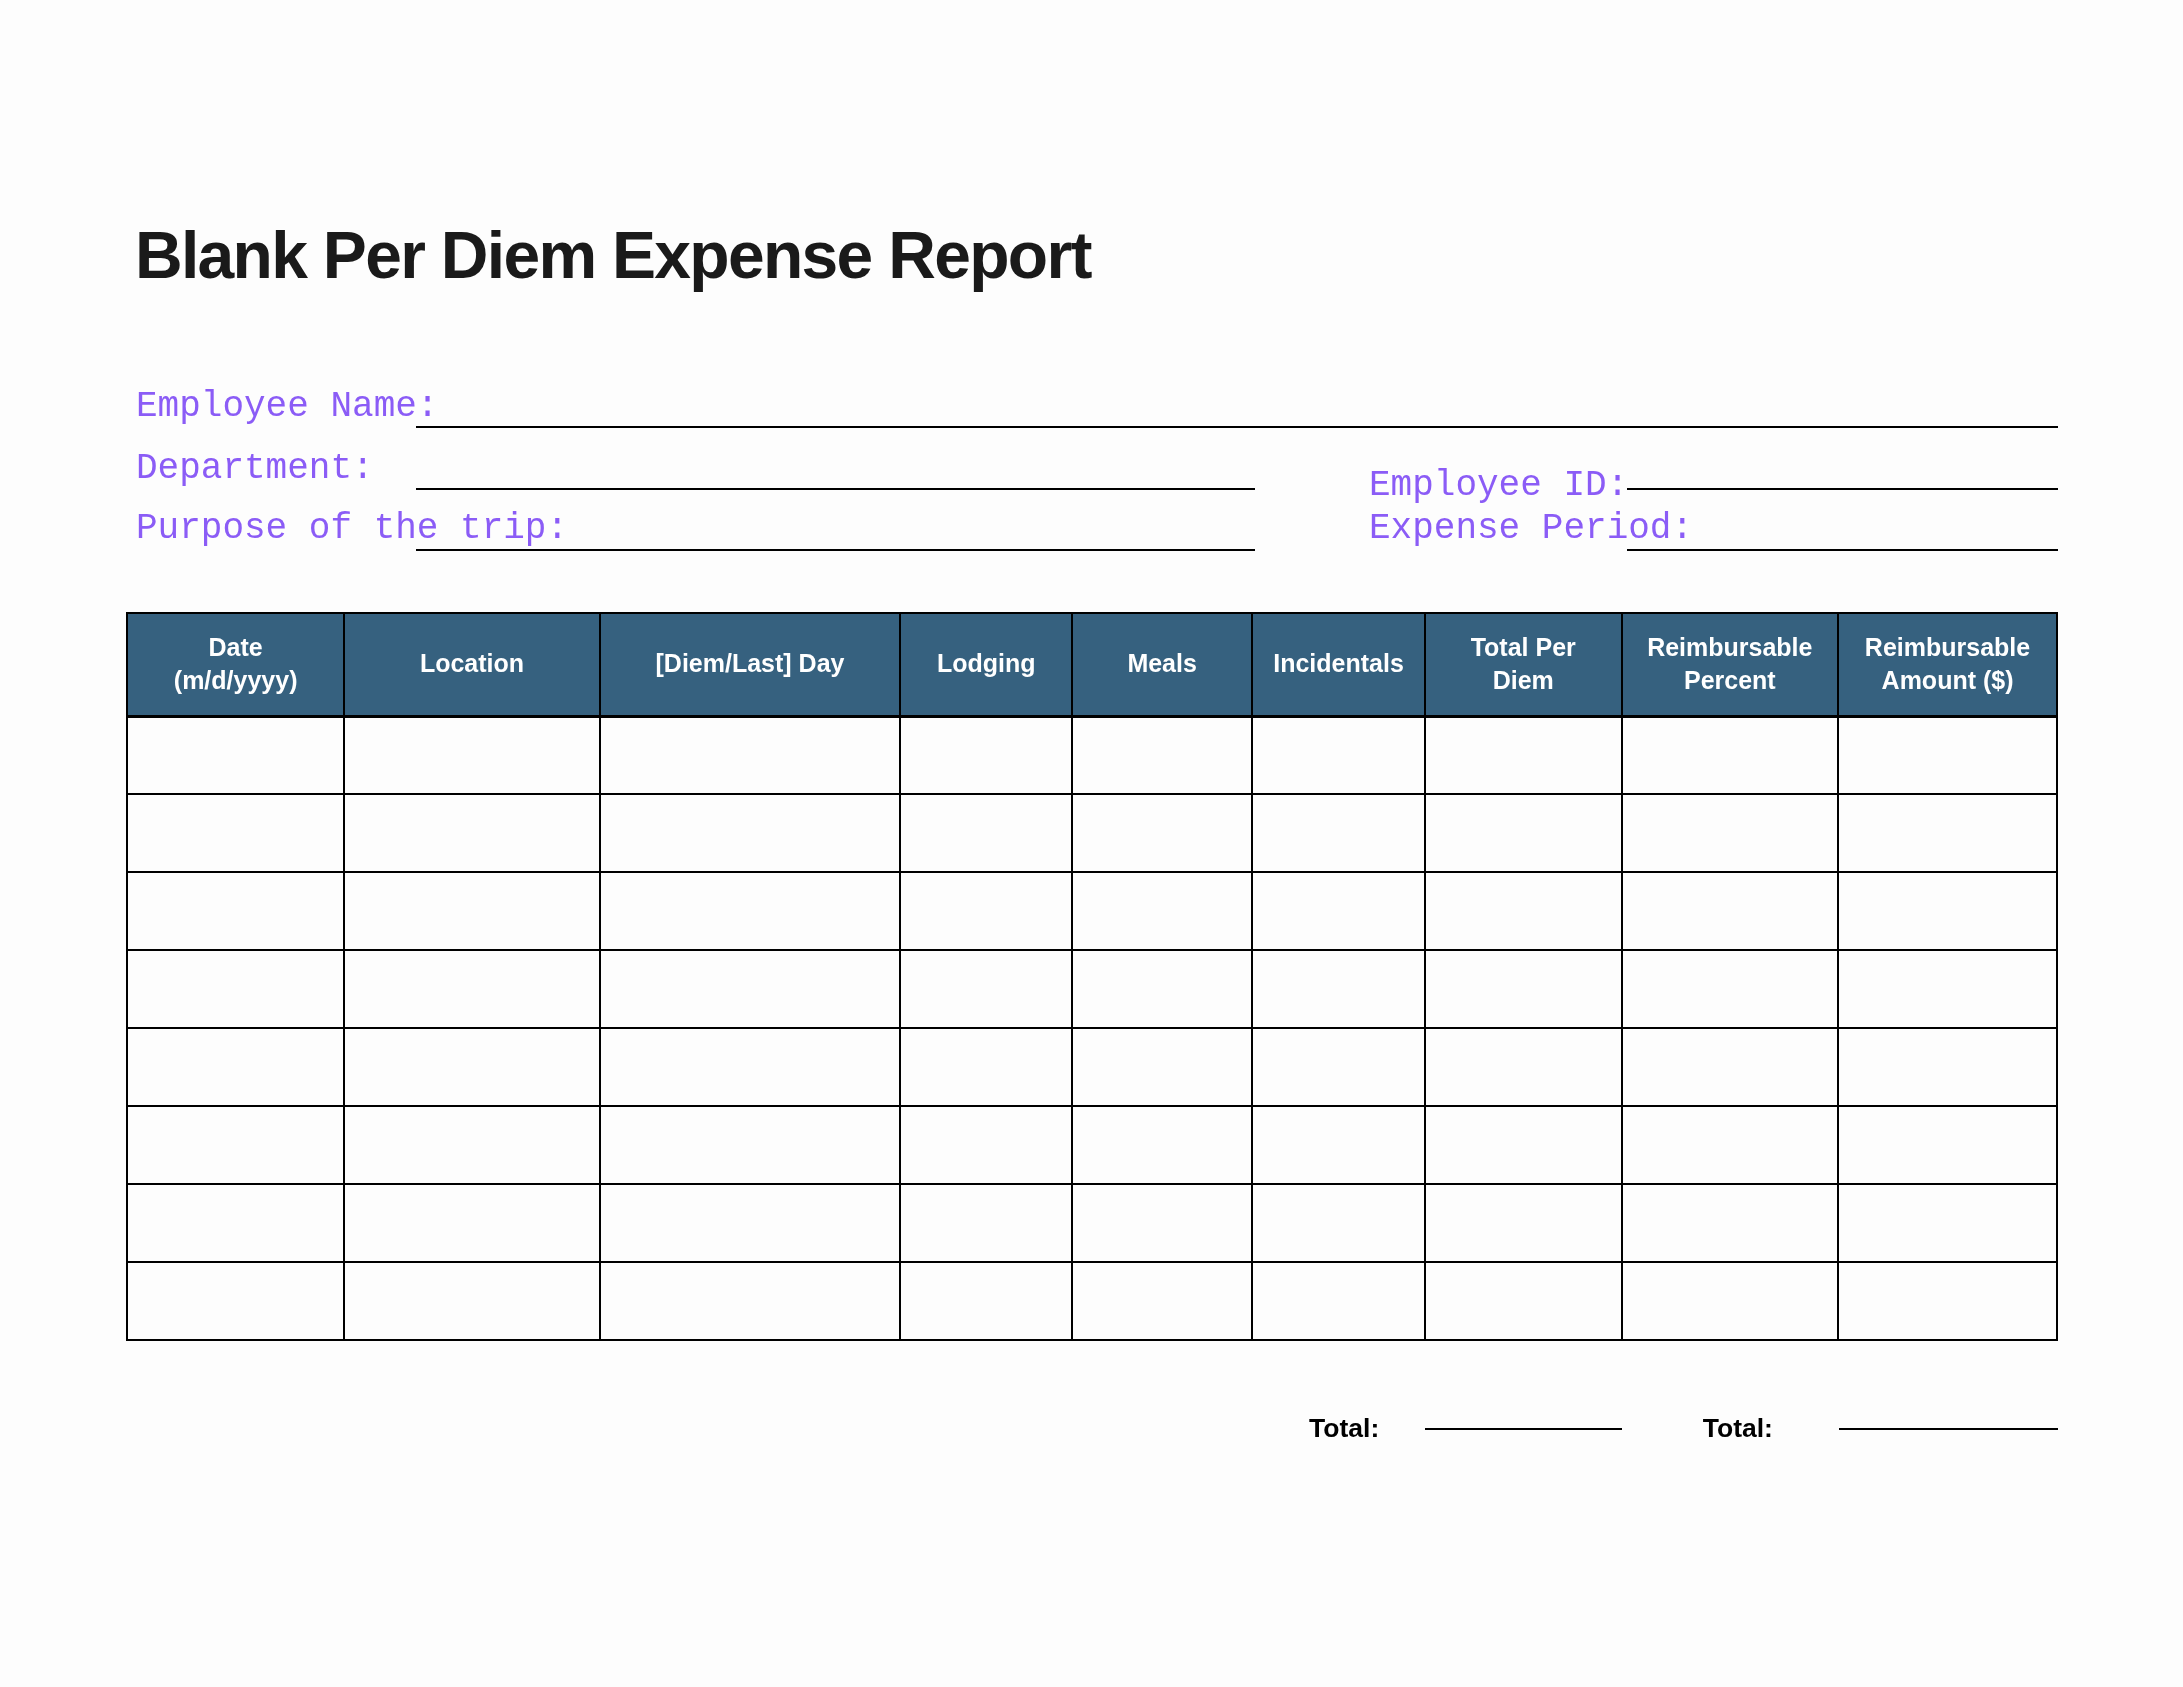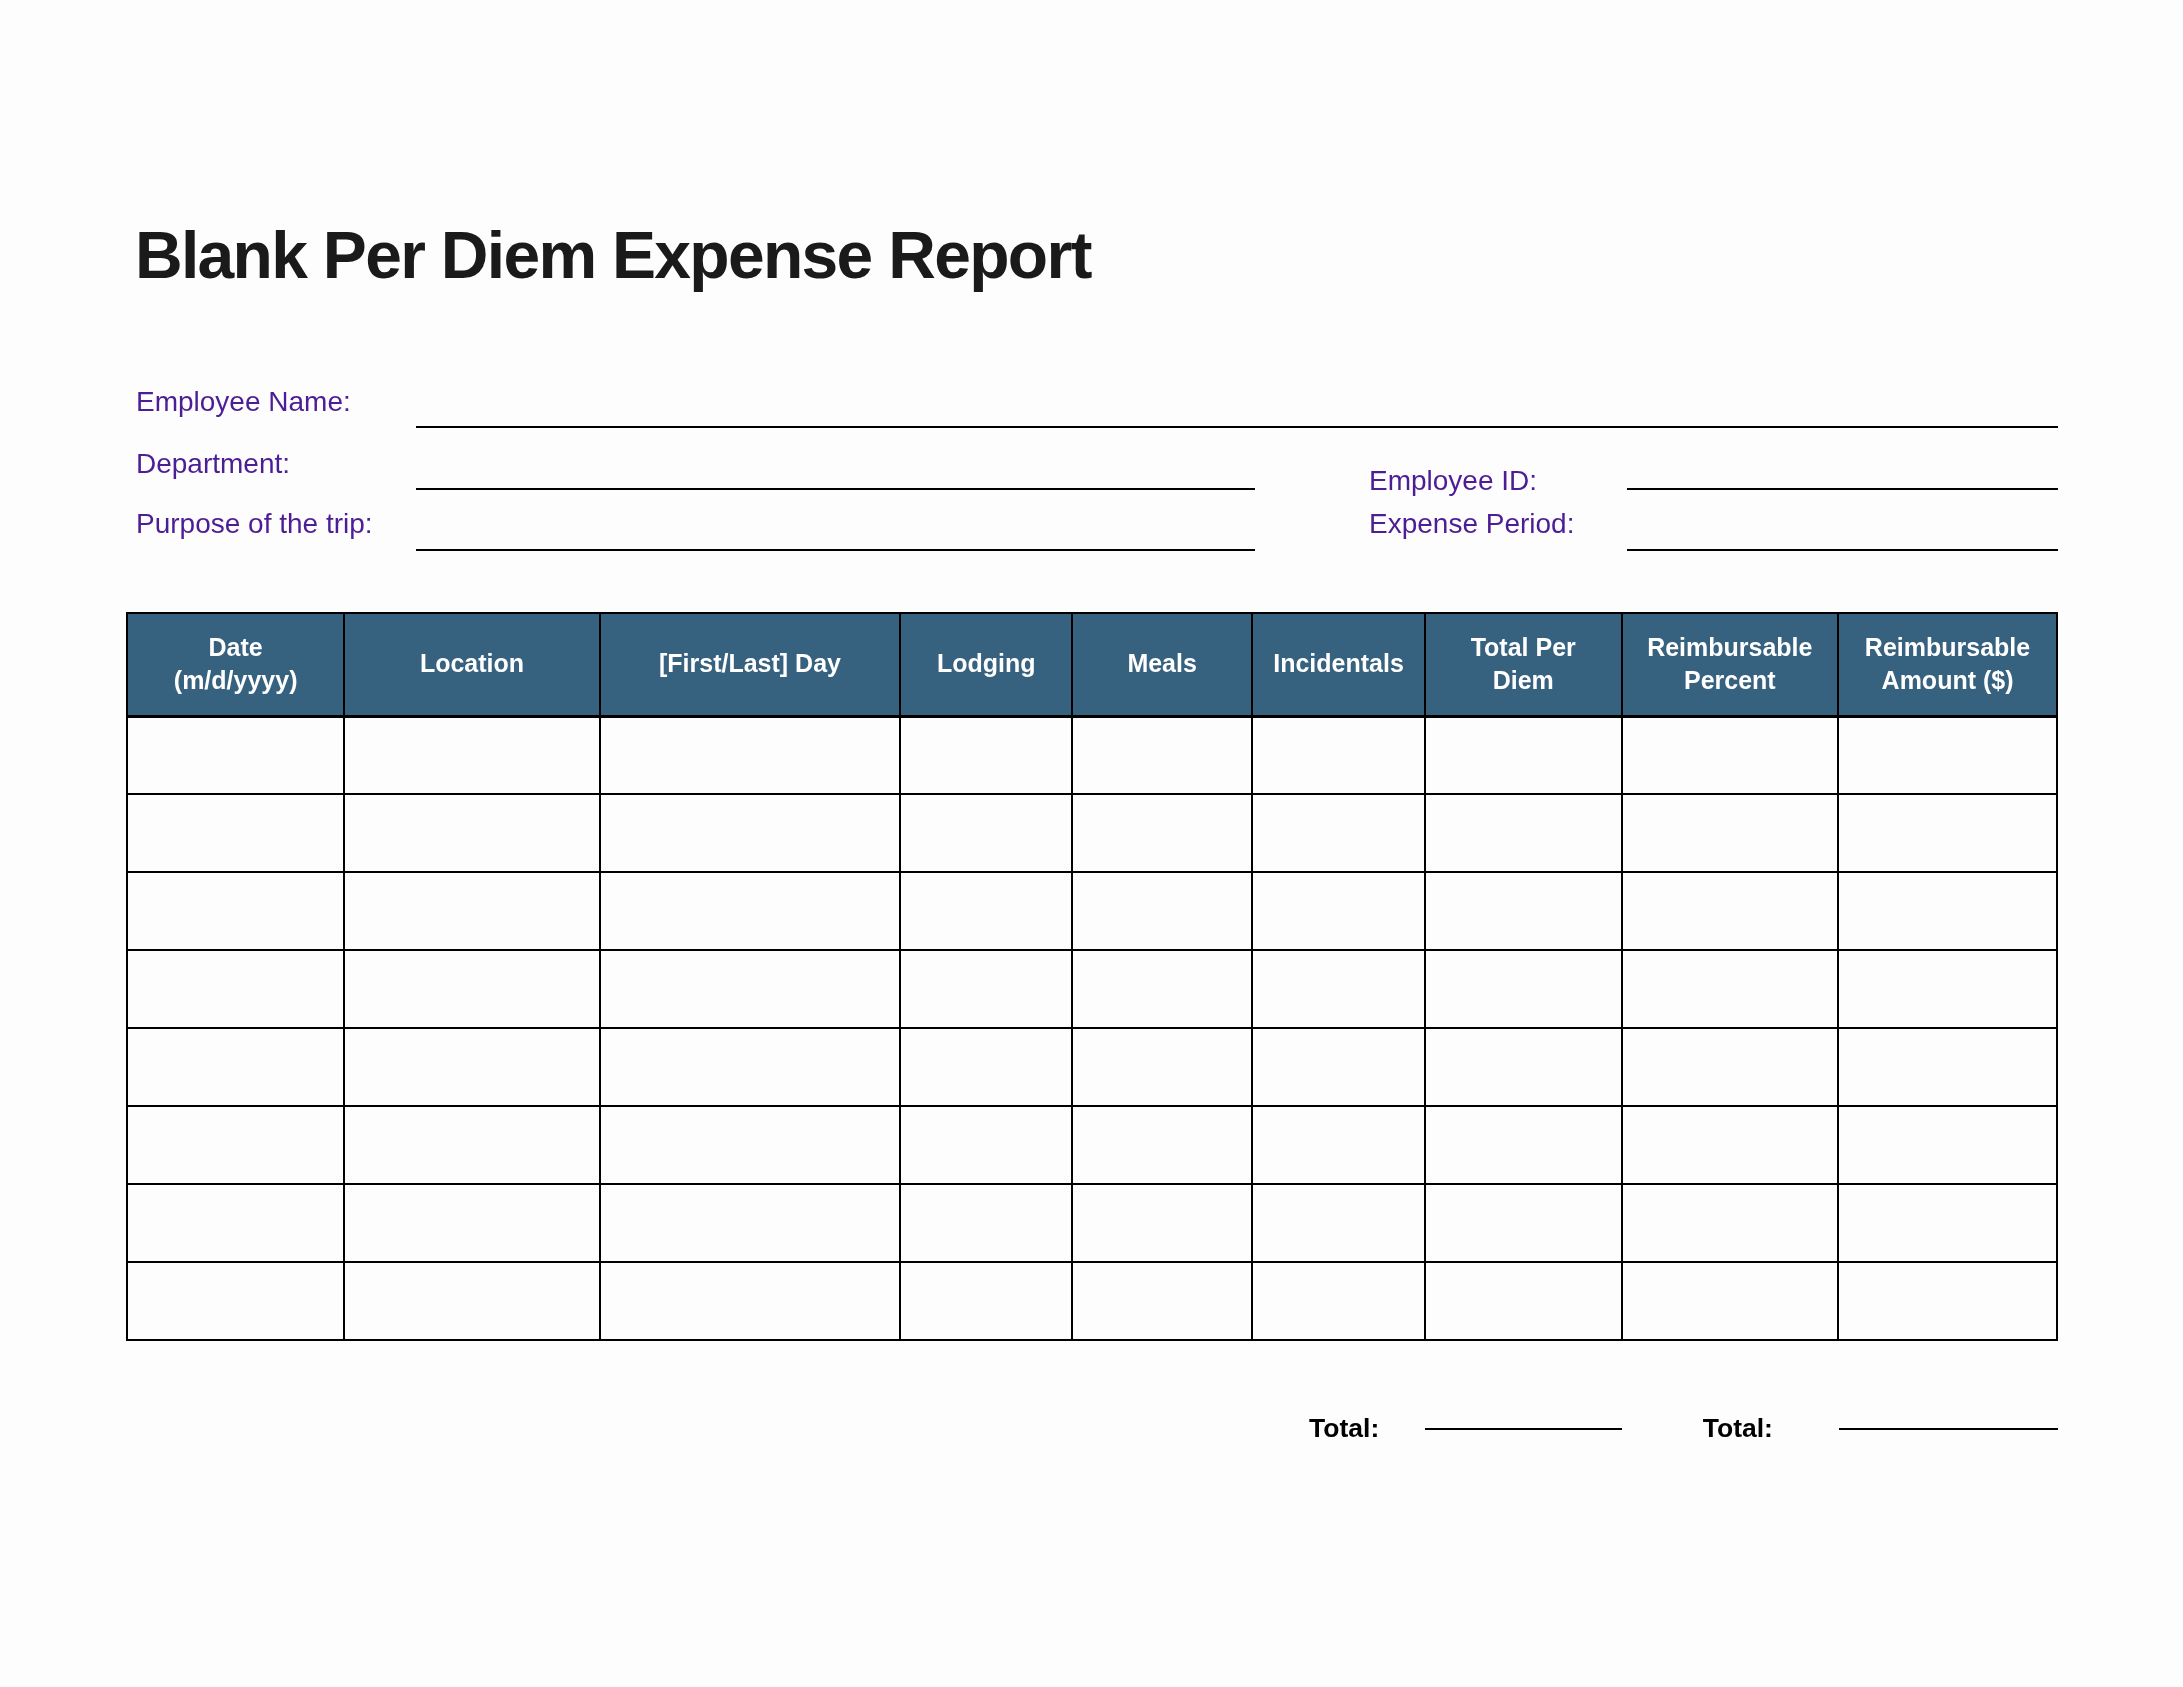--- a/index.html
+++ b/index.html
@@ -37,24 +37,25 @@
     color: #989898;
     letter-spacing: 2.5px;
     margin-bottom: 7.4px;
   }
   .brand-name { font-size: 42px; color: #333; letter-spacing: 0px; }
   .brand-blue { color: #2e86c4; }
 
   
   .field-label {
     position: absolute;
-    font-size: 28px;
-    color: #4c1d95;
+    font-size: 36px;
+    color: #8b5cf6;
     line-height: 1.1;
     white-space: nowrap;
+    font-family: Liberation Mono, monospace;
   }
   .field-line {
     position: absolute;
     border-bottom: 2.5px solid #000;
   }
   #empName-label      { left: 136px;  top: 387px; }
   #empName-line       { left: 416px;  top: 387px; width: 1642px; height: 41px; }
   #dept-label         { left: 136px;  top: 449px; }
   #dept-line          { left: 416px;  top: 449px; width: 839px; height: 41px; }
   #empId-label        { left: 1369px; top: 449px; margin-top: 17px; }
@@ -149,21 +150,21 @@
         <col style="width:8.95%">
       <col style="width:10.19%">
         <col style="width:11.22%">
         <col style="width:11.34%">
     </colgroup>
     <thead>
       <tr>
         <th>Date
 (m/d/yyyy)</th>
         <th>Location</th>
-        <th>[First/Last] Day</th>
+        <th>[Diem/Last] Day</th>
         <th>Lodging</th>
         <th>Meals</th>
         <th>Incidentals</th>
         <th>Total Per
 Diem</th>
         <th>Reimbursable
 Percent</th>
         <th>Reimbursable
 Amount ($)</th>
       </tr>

